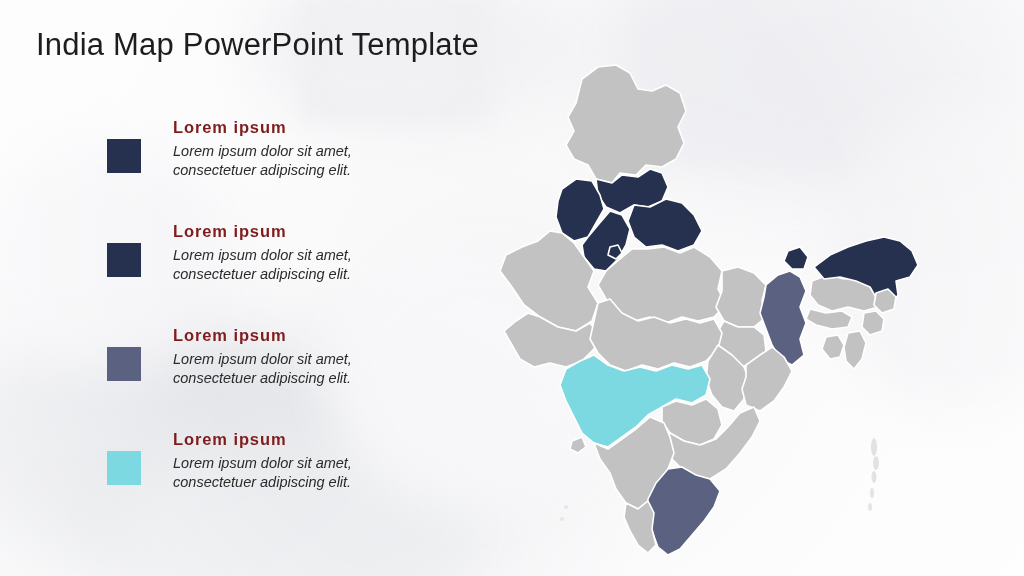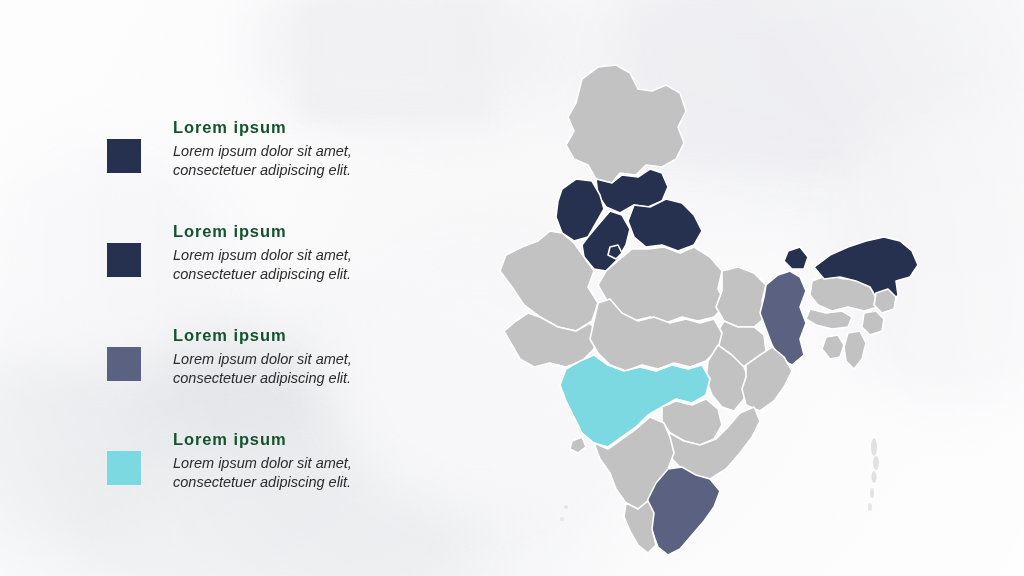--- a/index.html
+++ b/index.html
@@ -92,21 +92,21 @@
   }
   .legend-text {
     position: absolute;
     left: 66px;
     top: 0;
     width: 290px;
   }
   .legend-heading {
     font-size: 16.5px;
     font-weight: bold;
-    color: #14532d;
+    color: #7f1d1d;
     letter-spacing: 0.9px;
     margin: 0 0 5px 0;
     line-height: 1.15;
   }
   .legend-body {
     font-size: 14.5px;
     font-weight: 400;
     color: #2b2b2b;
     line-height: 1.33;
     margin: 0;
@@ -144,20 +144,21 @@
     <div class="bg-blob blob-a"></div>
     <div class="bg-blob blob-b"></div>
     <div class="bg-blob blob-c"></div>
     <div class="bg-blob blob-d"></div>
     <div class="bg-blob blob-e"></div>
     <div class="bg-blob blob-f"></div>
     <div class="bg-blob blob-g"></div>
   </div>
   <div class="bg-layer bg-vignette"></div>
 
+  <div class="title">India Map PowerPoint Template</div>
 
   <div class="legend">
 
     <div class="legend-item">
       <div class="legend-swatch" style="background:#26304f"></div>
       <div class="legend-text">
         <p class="legend-heading">Lorem  ipsum</p>
         <p class="legend-body">Lorem ipsum dolor sit amet,
 consectetuer adipiscing elit.</p>
       </div>

